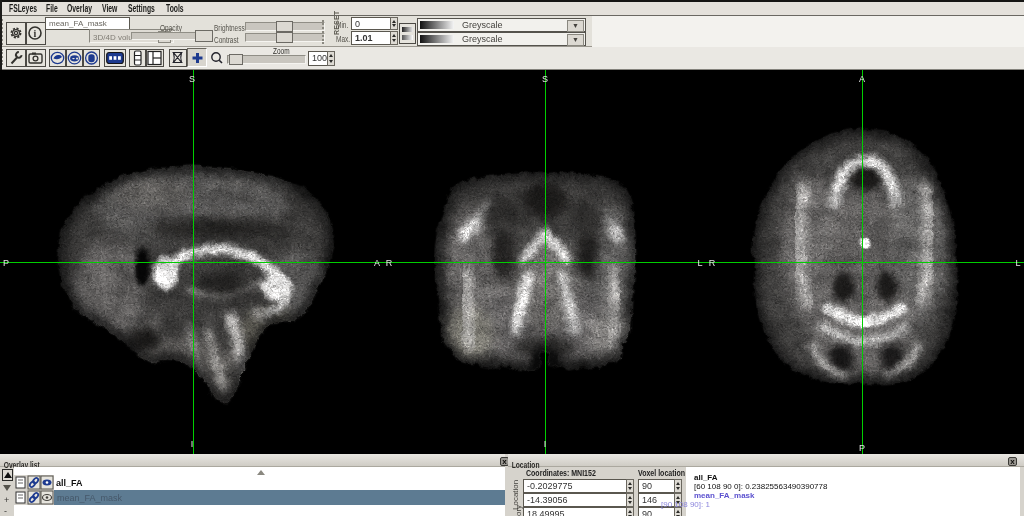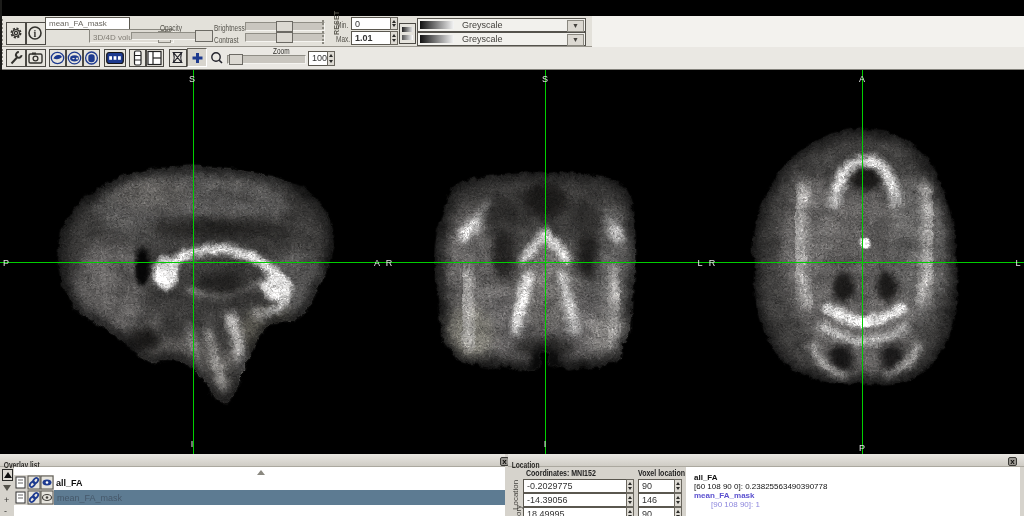--- a/index.html
+++ b/index.html
@@ -28,20 +28,28 @@
 
 #bottom{left:0;top:454px;width:1024px;height:70px;background:#d6d3cc;}
 .ptitle{position:absolute;height:13px;background:linear-gradient(#e9e7e2,#cfccc5);border-bottom:1px solid #aba89f;box-sizing:border-box;}
 .ptitle span{display:inline-block;font-size:9px;line-height:11px;font-weight:bold;color:#2e2d2a;padding:1px 0 0 5px;transform:scaleX(0.74);transform-origin:0 0;white-space:nowrap;}
 .closebox{position:absolute;width:9px;height:9px;background:#9a9791;border:1px solid #3a3935;border-radius:2px;color:#0c0b09;font-size:8px;line-height:7px;text-align:center;font-weight:bold;box-sizing:border-box;}
 </style>
 </head>
 <body>
 <div id="root">
 
+  <div id="menubar" class="abs">
+    <span class="menuitem" style="left:7px;">FSLeyes</span>
+    <span class="menuitem" style="left:44px;">File</span>
+    <span class="menuitem" style="left:65px;">Overlay</span>
+    <span class="menuitem" style="left:100px;">View</span>
+    <span class="menuitem" style="left:126px;">Settings</span>
+    <span class="menuitem" style="left:164px;">Tools</span>
+  </div>
 
   <div id="tbarea" class="abs"></div>
   <div id="tb1" class="abs">
     <div class="abs grip" style="left:1px;top:3px;height:26px;"></div>
 
     <div class="btn" style="left:6px;top:6px;width:20px;height:23px;"></div>
     <div class="btn" style="left:26px;top:6px;width:20px;height:23px;"></div>
     <svg class="abs" style="left:8px;top:8px;" width="36" height="18" viewBox="0 0 36 18">
       <g fill="none" stroke="#33322e">
         <circle cx="8" cy="9" r="4.6" stroke-width="1.7" stroke-dasharray="2.1 1.5"></circle>
@@ -391,15 +399,15 @@
     <div class="field" style="left:638px;top:25px;width:37px;height:14px;">90</div>
     <div class="spin" style="left:674px;top:25px;height:14px;"></div>
     <div class="field" style="left:638px;top:39px;width:37px;height:14px;">146</div>
     <div class="spin" style="left:674px;top:39px;height:14px;"></div>
     <div class="field" style="left:638px;top:53px;width:37px;height:14px;">90</div>
     <div class="spin" style="left:674px;top:53px;height:14px;"></div>
     <div class="abs" style="left:686px;top:13px;width:334px;height:49px;background:#fff;"></div>
     <span class="abs" style="left:694px;top:19px;font-size:8px;font-weight:bold;color:#111;">all_FA</span>
     <span class="abs" style="left:694px;top:28px;font-size:8px;color:#111;">[60 108 90 0]: 0.23825563490390778</span>
     <span class="abs" style="left:694px;top:37px;font-size:8px;font-weight:bold;color:#5b51cf;">mean_FA_mask</span>
-    <span class="abs" style="left:711px;top:46px;font-size:8px;color:#8c86dd;">[90 108 90]: 1</span>
+    <span class="abs" style="left:661px;top:46px;font-size:8px;color:#8c86dd;">[90 108 90]: 1</span>
   </div>
 </div>
 
 </body></html>

